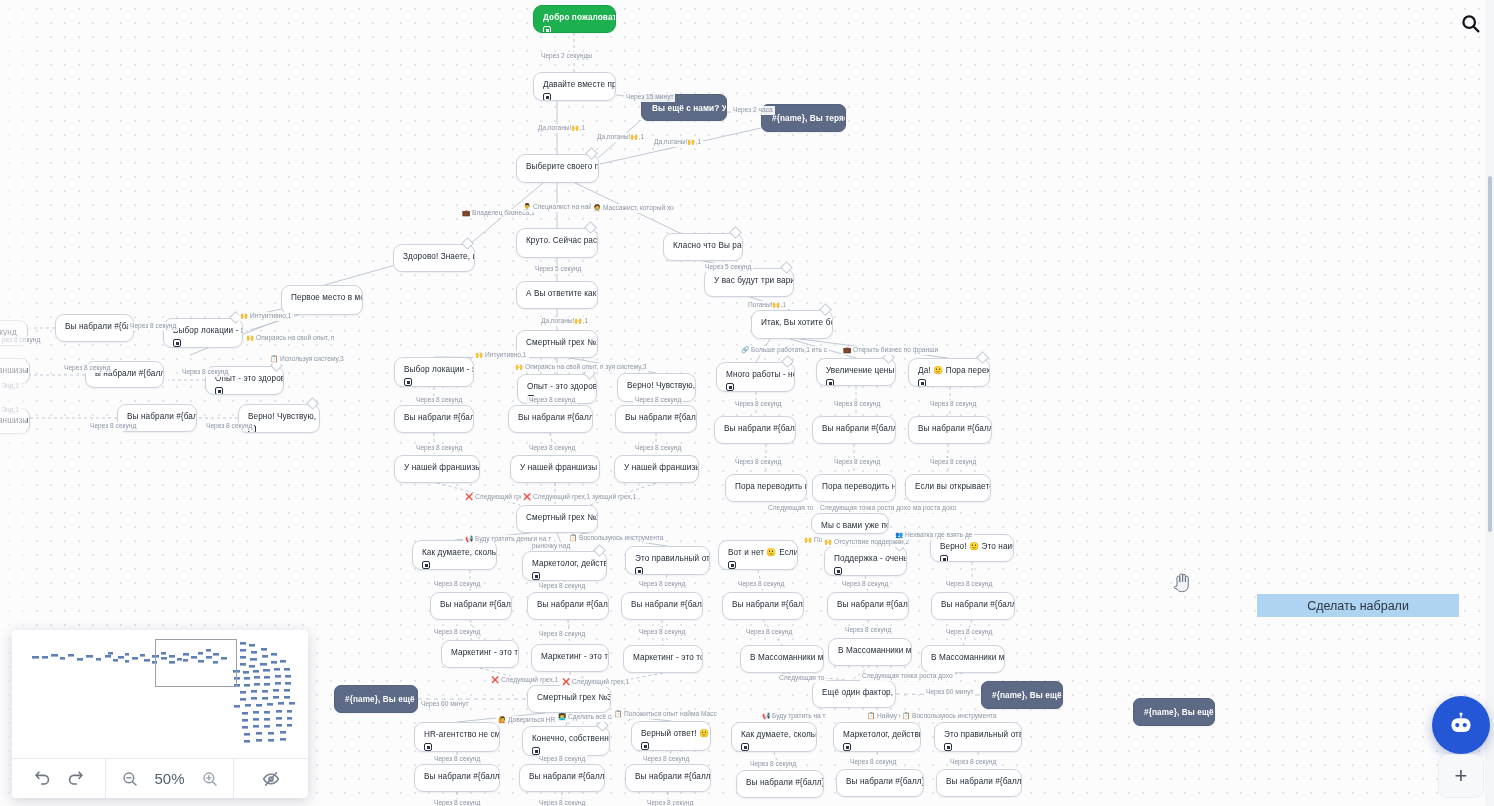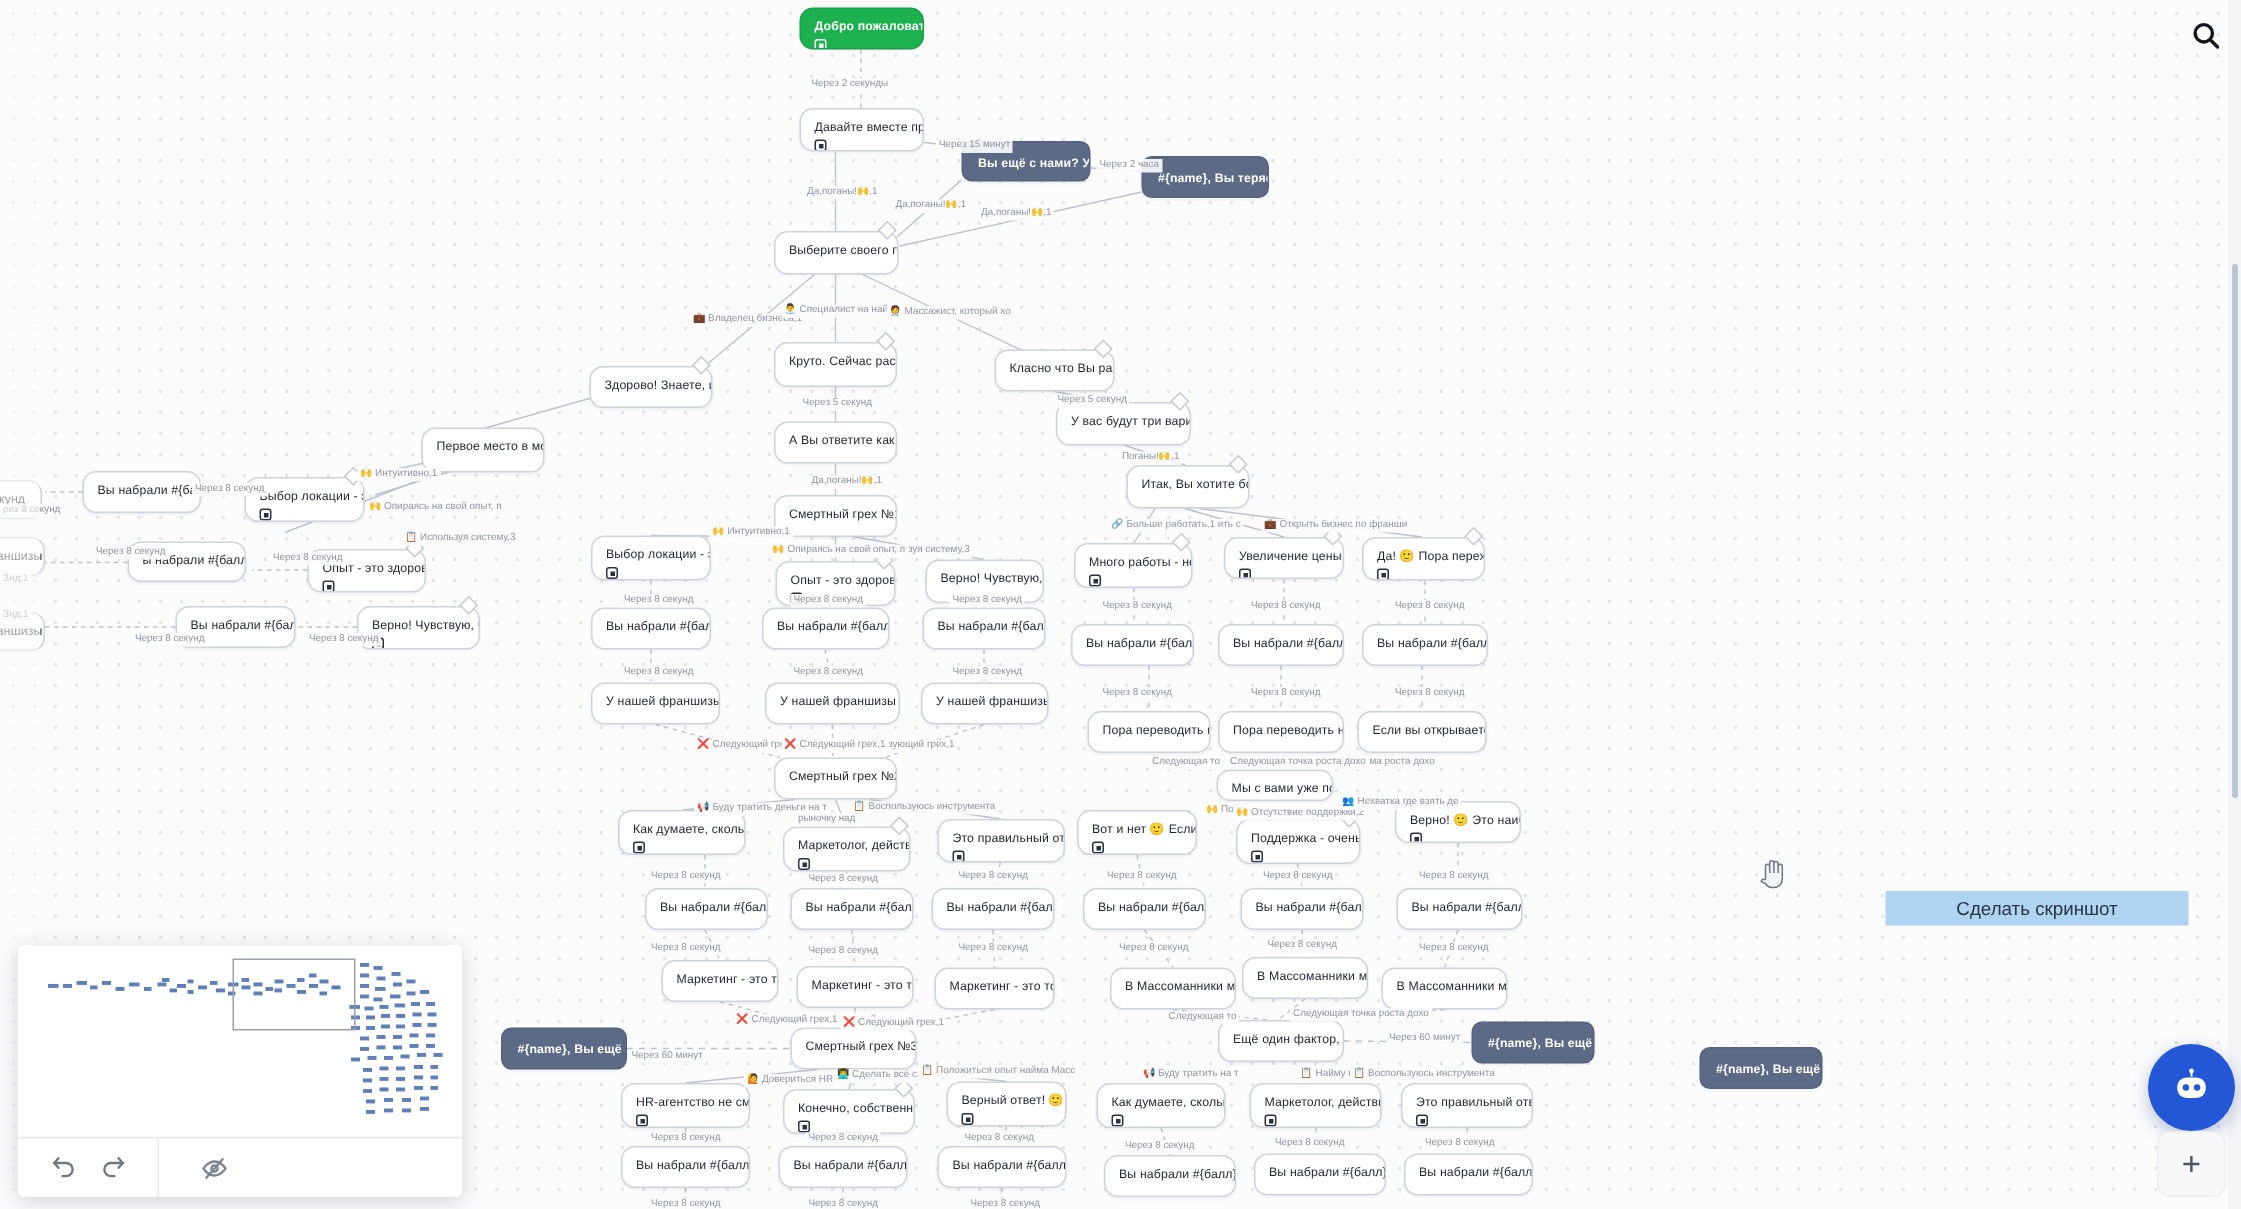--- a/index.html
+++ b/index.html
@@ -612,21 +612,21 @@
   </div>
 
   <div id="searchbtn">
     <svg width="21" height="21" viewBox="0 0 24 24" fill="none" stroke="#13171d" stroke-width="2.6" stroke-linecap="round">
       <circle cx="10.5" cy="10.5" r="6.6"></circle>
       <line x1="15.4" y1="15.4" x2="21" y2="21"></line>
     </svg>
   </div>
 
   <div id="screenshotbtn">
-    <span>Сделать скриншот</span>
+    <span>Сделать набрали</span>
   </div>
 
   <div id="cursor">
     <svg width="20" height="24" viewBox="0 0 20 24">
       <path d="M5 16 V7.5a1.4 1.4 0 0 1 2.8 0V12 V5.2a1.4 1.4 0 0 1 2.8 0V12 V5.8a1.4 1.4 0 0 1 2.8 0V12 V7.6a1.4 1.4 0 0 1 2.8 0v8.2c0 3.4-2.3 5.8-5.6 5.8h-1.3c-2.2 0-3.3-1-4.3-2.6L2.4 18c-.6-1 .5-2.2 1.5-1.6z" fill="#f2f3f5" stroke="#6d7482" stroke-width="1"></path>
     </svg>
   </div>
 
   <div id="fab">
     <svg width="30" height="30" viewBox="0 0 24 24" fill="#ffffff">
@@ -764,20 +764,38 @@
               <polyline points="7.5,4 4,8 7.5,12"></polyline>
           </svg>
         </span>
         <span class="ctl">
           <svg width="19" height="19" viewBox="0 0 24 24" fill="none" stroke="#6f7783" stroke-width="2" stroke-linecap="round" stroke-linejoin="round">
             <path d="M20 8H10a5.5 5.5 0 0 0 0 11h3"></path>
               <polyline points="16.5,4 20,8 16.5,12"></polyline>
           </svg>
         </span>
       </div>
+      <div class="seg zoom">
+        <span class="ctl">
+          <svg width="18" height="18" viewBox="0 0 24 24" fill="none" stroke="#7b8491" stroke-width="1.9" stroke-linecap="round">
+            <circle cx="10.5" cy="10.5" r="6.4"></circle>
+              <line x1="15.2" y1="15.2" x2="20" y2="20"></line>
+            <line x1="7.6" y1="10.5" x2="13.4" y2="10.5"></line>
+          </svg>
+        </span>
+        <span id="zoomval">50%</span>
+        <span class="ctl">
+          <svg width="18" height="18" viewBox="0 0 24 24" fill="none" stroke="#9aa2ae" stroke-width="1.9" stroke-linecap="round">
+            <circle cx="10.5" cy="10.5" r="6.4"></circle>
+              <line x1="15.2" y1="15.2" x2="20" y2="20"></line>
+            <line x1="7.6" y1="10.5" x2="13.4" y2="10.5"></line>
+              <line x1="10.5" y1="7.6" x2="10.5" y2="13.4"></line>
+          </svg>
+        </span>
+      </div>
       <div class="seg eye">
         <span class="ctl">
           <svg width="20" height="20" viewBox="0 0 24 24" fill="none" stroke="#7b8491" stroke-width="1.9" stroke-linecap="round">
             <path d="M3.2 12S6.6 6.4 12 6.4 20.8 12 20.8 12 17.4 17.6 12 17.6 3.2 12 3.2 12z"></path>
             <circle cx="12" cy="12" r="2.5"></circle>
             <line x1="18.5" y1="4.6" x2="5.5" y2="19.4"></line>
           </svg>
         </span>
       </div>
     </div>

